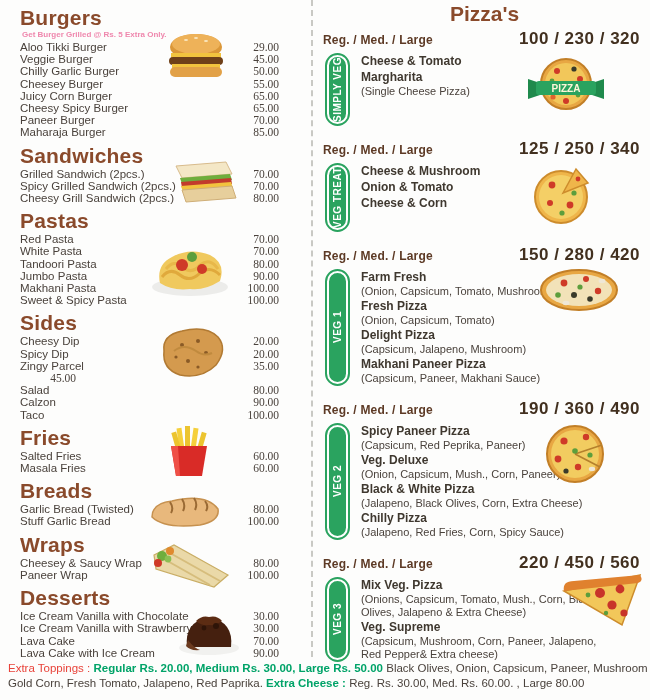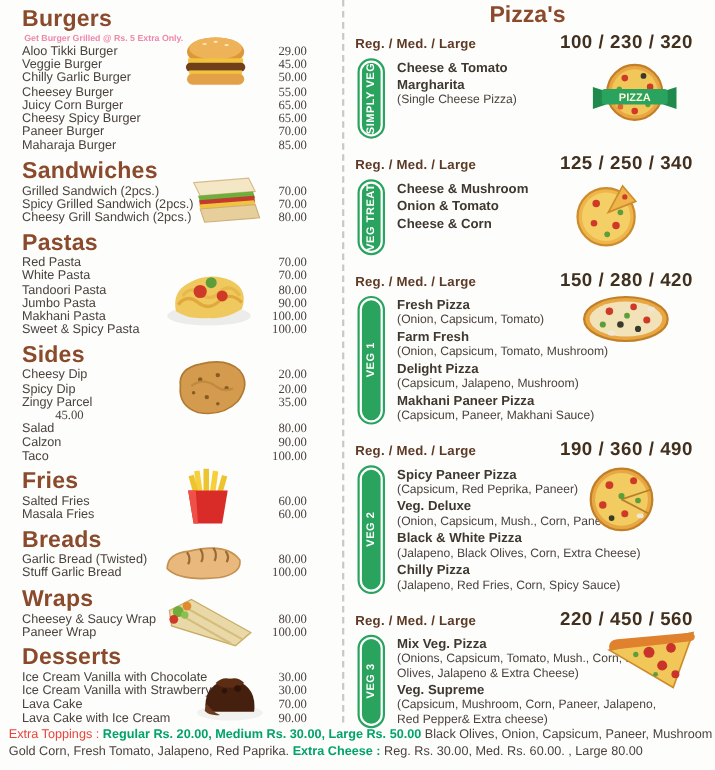--- a/index.html
+++ b/index.html
@@ -24,21 +24,21 @@
   }
   .l-sub { font-size:8px; color:#ef87ad; font-weight:bold; line-height:10px; margin:0 0 1px 2px; }
   .l-items { }
   .l-row { display:flex; align-items:baseline; padding-right:32px; line-height:12.2px; }
   .l-name { flex:1; font-size:11.5px; color:#4a423c; white-space:nowrap; }
   .l-price { min-width:56px; text-align:right; font-size:11.5px; color:#4a423c;font-family:Liberation Serif, serif; }
   .l-icon { position:absolute; z-index:2; }
   .l-icon svg { display:block; }
 
   
-  .right-col { flex:1; padding:2px 14px 0 10px; position:relative; }
+  .right-col { flex:1; padding:2px 4px 0 10px; position:relative; }
   .p-title {
     text-align:center; font-size:21px; font-weight:bold; color:#8a4a2b;
     line-height:24px; margin-bottom:3px;
   }
   .p-group { position:relative; margin-bottom:13px; }
   .p-ghead { display:flex; justify-content:space-between; align-items:baseline; padding-right:6px; margin-bottom:4px; }
   .p-sizes { font-size:12px; font-weight:bold; color:#5d3a25; letter-spacing:0.2px; }
   .p-prices { font-size:17px; font-weight:bold; color:#42301f; letter-spacing:0.5px; }
   .p-body { display:flex; align-items:stretch; }
   .p-tag {
@@ -390,21 +390,21 @@
     <div class="p-iname">Cheese &amp; Tomato</div>
 
   </div>
 
   <div class="p-item">
     <div class="p-iname">Margharita</div>
     <div class="p-idesc">(Single Cheese Pizza)</div>
   </div>
 </div>
     </div>
-    <span class="p-icon" style="right: 15px; top: 28px;">
+    <span class="p-icon" style="right: 36px; top: 28px;">
               <svg width="88" height="58" viewBox="0 0 88 58">
                 <circle cx="44" cy="27" r="25" fill="#e8a743" stroke="#c27f27" stroke-width="2"></circle>
                 <circle cx="44" cy="27" r="21" fill="#f2c75a"></circle>
                 <circle cx="35" cy="14" r="3" fill="#cf3a28"></circle>
                 <circle cx="52" cy="12" r="2.6" fill="#3a3a2a"></circle>
                 <circle cx="58" cy="22" r="3" fill="#cf3a28"></circle>
                 <circle cx="30" cy="24" r="2.4" fill="#5d9e3c"></circle>
                 <circle cx="44" cy="44" r="3" fill="#cf3a28"></circle>
                 <circle cx="56" cy="38" r="2.4" fill="#5d9e3c"></circle>
                 <circle cx="31" cy="40" r="2.6" fill="#e0632e"></circle>
@@ -458,27 +458,27 @@
 
   <div class="p-group">
     <div class="p-ghead">
       <span class="p-sizes">Reg. / Med. / Large</span>
       <span class="p-prices">150 / 280 / 420</span>
     </div>
     <div class="p-body">
       <div class="p-tag">VEG 1</div>
       <div class="p-items">
   <div class="p-item">
+    <div class="p-iname">Farm Fresh</div>
+    <div class="p-idesc">(Onion, Capsicum, Tomato, Mushroom)</div>
+  </div>
+
+  <div class="p-item">
     <div class="p-iname">Fresh Pizza</div>
     <div class="p-idesc">(Onion, Capsicum, Tomato)</div>
-  </div>
-
-  <div class="p-item">
-    <div class="p-iname">Farm Fresh</div>
-    <div class="p-idesc">(Onion, Capsicum, Tomato, Mushroom)</div>
   </div>
 
   <div class="p-item">
     <div class="p-iname">Delight Pizza</div>
     <div class="p-idesc">(Capsicum, Jalapeno, Mushroom)</div>
   </div>
 
   <div class="p-item">
     <div class="p-iname">Makhani Paneer Pizza</div>
     <div class="p-idesc">(Capsicum, Paneer, Makhani Sauce)</div>

